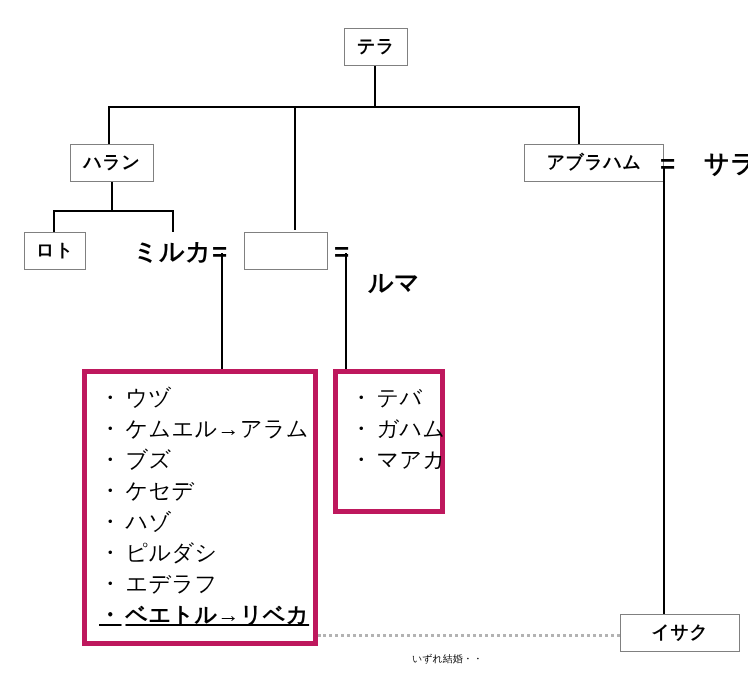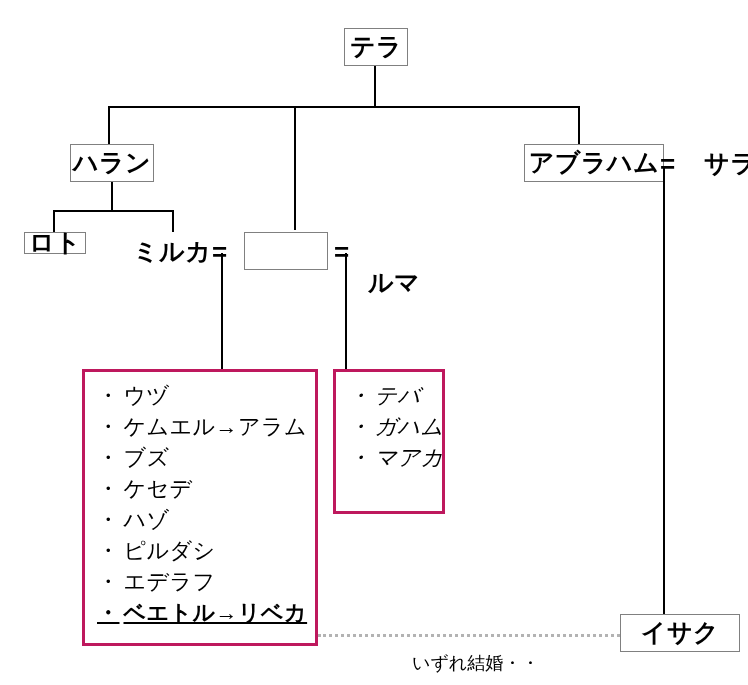--- a/index.html
+++ b/index.html
@@ -22,57 +22,57 @@
     position:absolute;height:0;border-top:3px dotted #b3b3b3;
   }
 
   
   .node{
     position:absolute;
     border:1px solid #808080;
     background:#ffffff;
     box-sizing:border-box;
     display:flex;align-items:center;justify-content:center;
-    font-size:25px;font-weight:bold;line-height:1;
+    font-size:18px;font-weight:bold;line-height:1;
     letter-spacing:0.5px;
     white-space:nowrap;
     padding:3px 6px 5px 6px;
   }
   
   .plain{
     position:absolute;
     font-size:25px;font-weight:bold;line-height:1;
     letter-spacing:0.5px;white-space:nowrap;
   }
   
   .eq{
     position:absolute;
     font-size:26px;font-weight:bold;line-height:1;
     white-space:nowrap;
   }
 
   
   .listbox{
     position:absolute;
-    border:3px solid #be185d;
+    border:5px solid #be185d;
     background:#fff;
     box-sizing:border-box;
     padding:8px 10px 8px 12px;
   }
   .listbox ul{list-style:none;margin:0;padding:0;}
   .listbox li{
     font-size:22px;line-height:31px;white-space:nowrap;
     letter-spacing:0.5px;
   }
   .listbox li .bul{margin-right:4px;}
   .listbox li.hl{font-weight:bold;text-decoration:underline;}
 
   .note{
     position:absolute;
-    font-size:18px;line-height:1;white-space:nowrap;color:#000;
+    font-size:10px;line-height:1;white-space:nowrap;color:#000;
   }
 </style>
 </head>
 <body>
 
 <div id="canvas">
 
   <div class="node" style="left:344px;top:28px;width:64px;height:38px;">
     <span>テラ</span>
   </div>
@@ -97,21 +97,21 @@
     <span>サラ</span>
   </div>
 
   <div class="ln v" style="left:663px;top:166px;width:2px;height:448px;"></div>
 
   <div class="ln v" style="left:111px;top:182px;width:2px;height:29px;"></div>
   <div class="ln h" style="left:53px;top:210px;width:121px;height:2px;"></div>
   <div class="ln v" style="left:53px;top:210px;width:2px;height:22px;"></div>
   <div class="ln v" style="left:172px;top:210px;width:2px;height:22px;"></div>
 
-  <div class="node" style="left:24px;top:232px;width:62px;height:22px;">
+  <div class="node" style="left:24px;top:232px;width:62px;height:38px;">
     <span>ロト</span>
   </div>
 
   <div class="plain" style="left:133px;top:239px;">
     <span>ミルカ</span>
   </div>
   <div class="eq" style="left:212px;top:239px;">=</div>
 
   <div class="node" style="left:244px;top:232px;width:84px;height:38px;">
     <span></span>
@@ -147,21 +147,21 @@
       </li>
       <li>
         <span class="bul">・</span><span>エデラフ</span>
       </li>
       <li class="hl">
         <span class="bul">・</span><span>ベエトル→リベカ</span>
       </li>
     </ul>
   </div>
 
-  <div class="listbox" style="left:333px;top:369px;width:112px;height:145px;font-style:italic;">
+  <div class="listbox" style="left:333px;top:369px;width:112px;height:145px;">
     <ul>
       <li>
         <span class="bul">・</span><span>テバ</span>
       </li>
       <li>
         <span class="bul">・</span><span>ガハム</span>
       </li>
       <li>
         <span class="bul">・</span><span>マアカ</span>
       </li>

